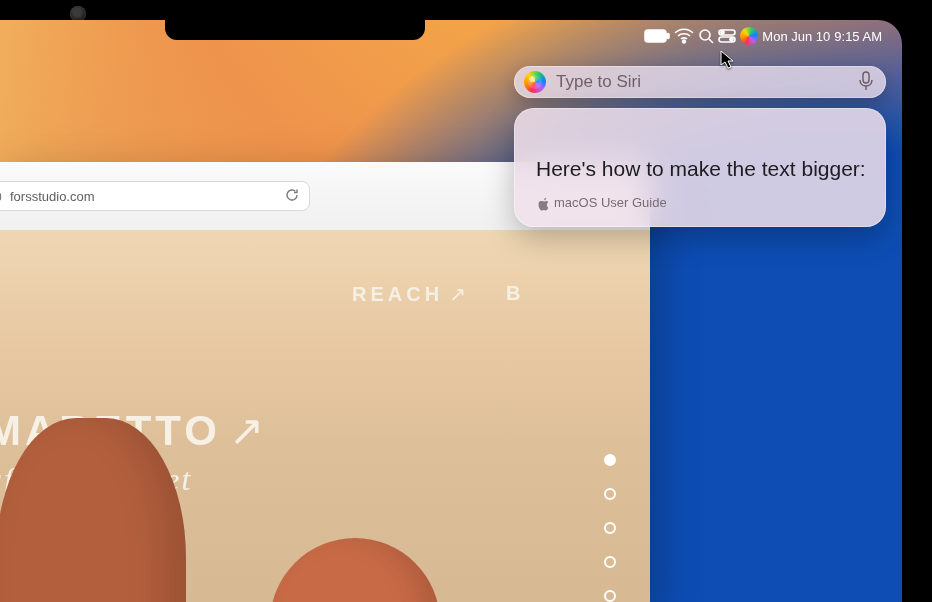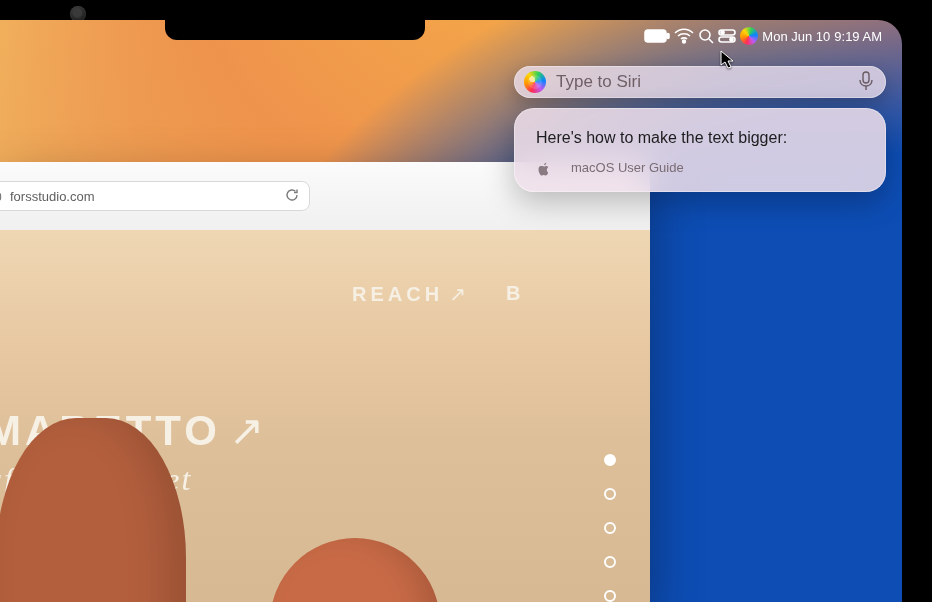--- a/index.html
+++ b/index.html
@@ -105,26 +105,26 @@
 .siri-card {
   margin-top: 10px;
   border-radius: 20px;
   padding: 18px 20px 14px 22px;
   background: rgba(240, 224, 234, 0.86);
   backdrop-filter: blur(16px);
   box-shadow: 0 10px 30px rgba(0,0,0,.25), inset 0 0 0 1px rgba(255,255,255,.35);
   color: #1d1d1f;
   line-height: 1.45;
 }
-.siri-card .title { font-size: 16px; margin-bottom: 8px; }
+.siri-card .title { font-size: 21px; margin-bottom: 8px; margin-top: 28px; }
 .siri-card ol { padding-left: 22px; font-size: 16px; }
 .siri-card ol li { margin-bottom: 6px; }
 .source {
   margin-top: 10px;
-  display: flex; align-items: center; gap: 23px;
+  display: flex; align-items: center; gap: 6px;
   color: #7a6c73; font-size: 13px;
 }
 
 
 .safari {
   position: absolute;
   top: 142px; left: 0;
   width: 650px;
   bottom: 0;
   border-top-right-radius: 14px;
@@ -255,21 +255,21 @@
         <rect x="1" y="1" width="16" height="5" rx="2.5" stroke="#fff"></rect>
         <circle cx="4.5" cy="3.5" r="1.6" fill="#fff"></circle>
         <rect x="1" y="8" width="16" height="5" rx="2.5" stroke="#fff"></rect>
         <circle cx="13.5" cy="10.5" r="1.6" fill="#fff"></circle>
       </svg>
     </span>
     <span class="icon">
       <span style="width:18px;height:18px;border-radius:50%;background:conic-gradient(from 200deg,#ff2d55,#ff9500,#ffd60a,#30d158,#0a84ff,#bf5af2,#ff2d55);display:inline-block;"></span>
     </span>
     <span>Mon Jun 10</span>
-    <span>9:19 AM</span>
+    <span>9:15 AM</span>
   </div>
 
   <span class="cursor">
     <svg width="16" height="20" viewBox="0 0 16 20">
       <path d="M1 1 L1 15 L5 12 L8 18 L11 17 L8 11 L13 11 Z" fill="#000" stroke="#fff" stroke-width="1"></path>
     </svg>
   </span>
 
   <div class="siri-wrap">
     <div class="siri-ask">

